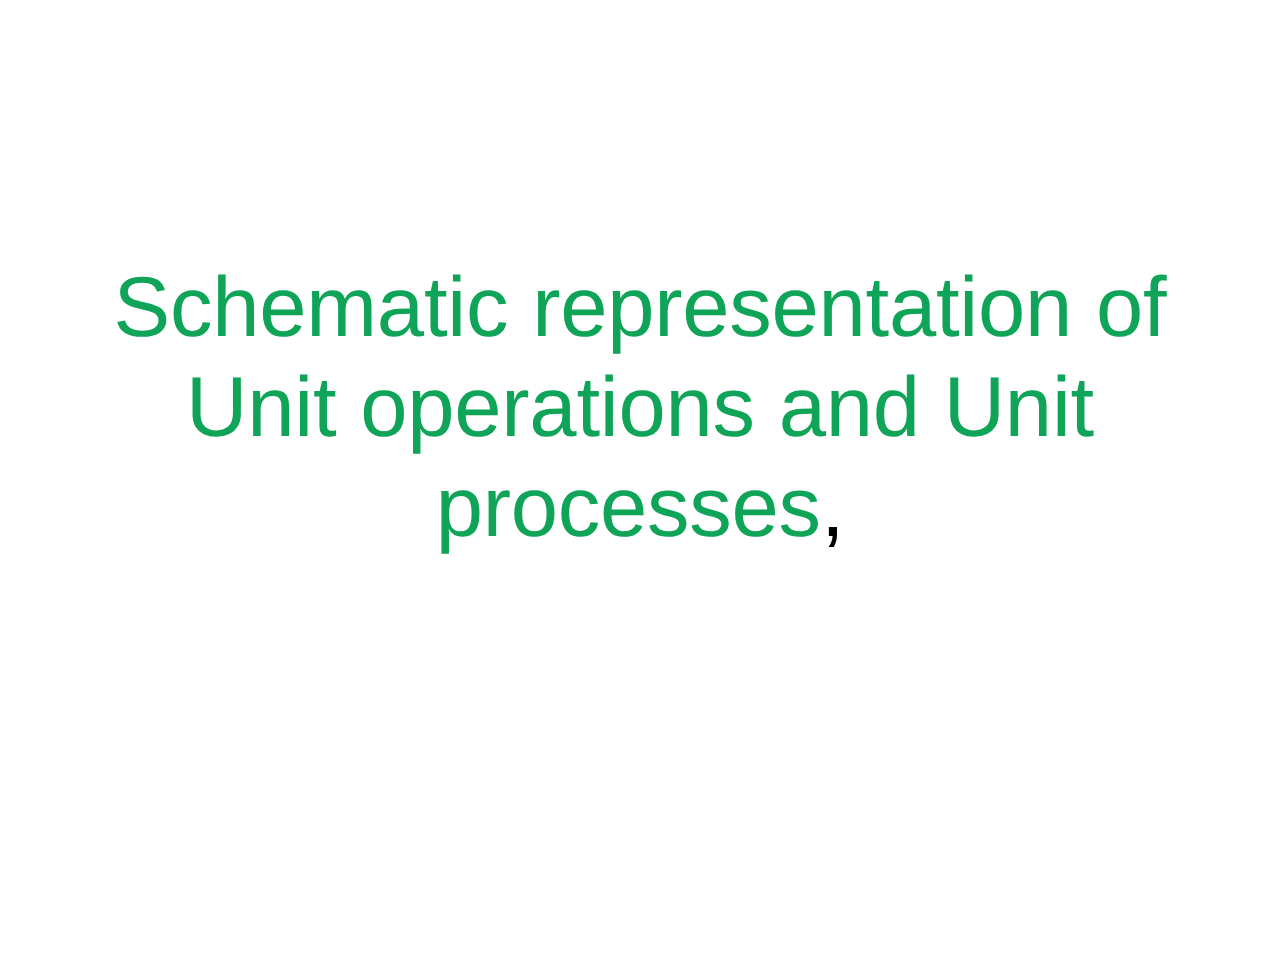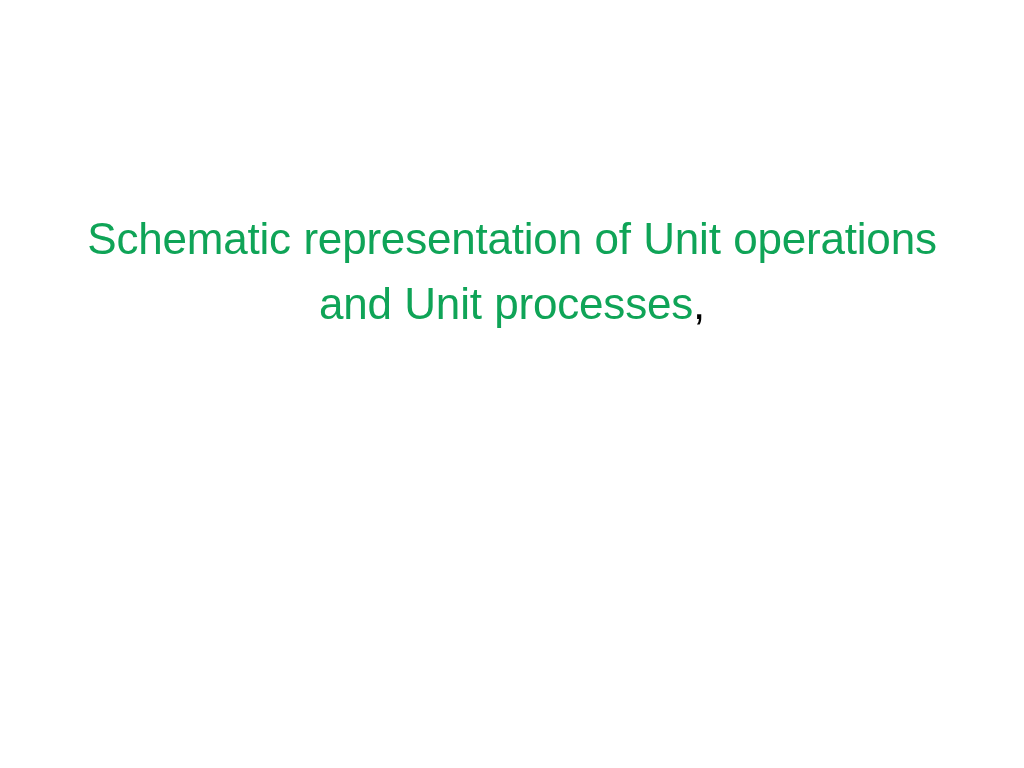--- a/index.html
+++ b/index.html
@@ -29,23 +29,23 @@
     position: absolute;
     left: 84px;
     top: 206px;
     width: 856px;
     text-align: center;
   }
 
   .title-text {
     margin: 0;
     font-family: "Liberation Sans", sans-serif;
-    font-size: 44px;
+    font-size: 68px;
     font-weight: 400;
-    line-height: 65px;
+    line-height: 80px;
     letter-spacing: -0.2px;
     color: #0fa457;
     white-space: normal;
     word-spacing: 0.5px;
   }
 
   
   .punct-black {
     color: #000000;
   }

